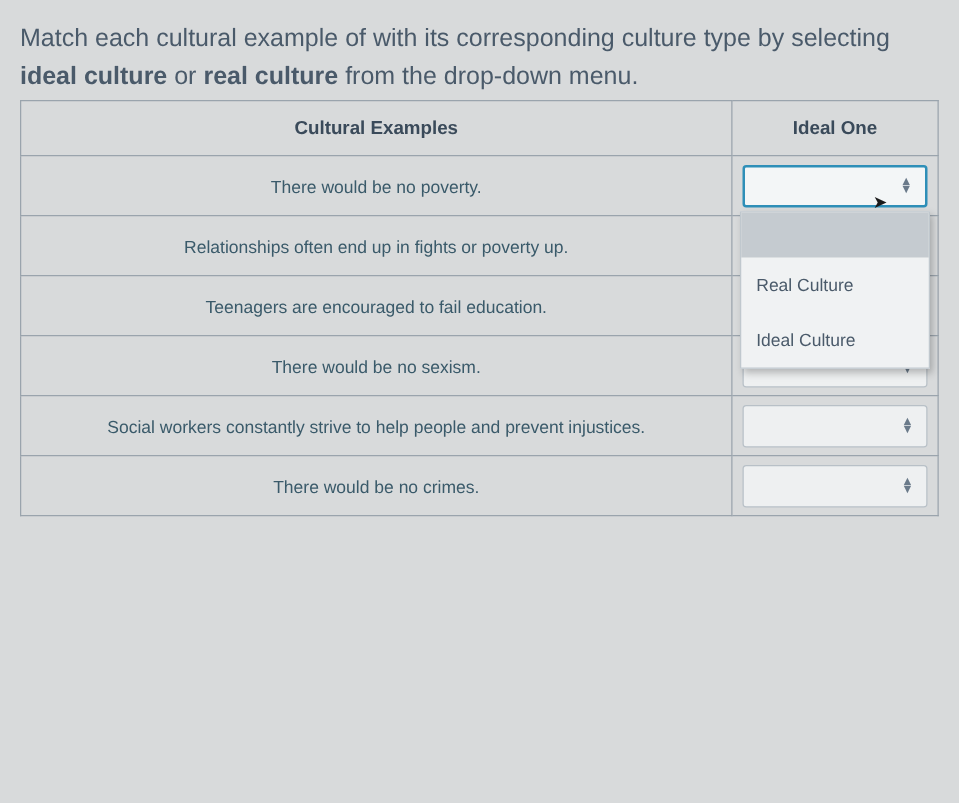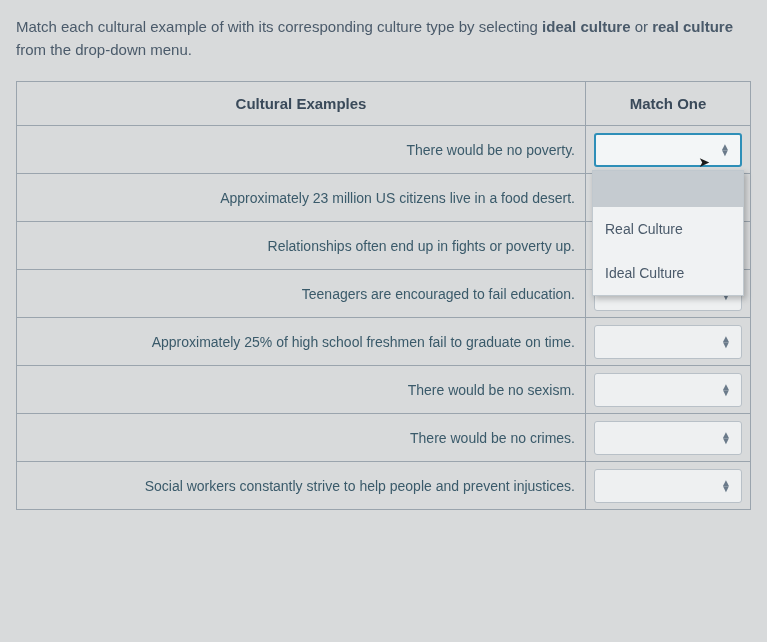--- a/index.html
+++ b/index.html
@@ -10,42 +10,41 @@
     body {
       font-family: Arial, Helvetica, sans-serif;
       background: #d8dadb;
       padding: 16px;
       width: 767px;
       height: 642px;
       overflow: hidden;
       color: #4a5a6a;
     }
     .instructions {
-      font-size: 15px;
+      font-size: 20px;
       line-height: 1.5;
-      margin-bottom: 20px;
+      margin-bottom: 4px;
       color: #4a5a6a;
     }
     .instructions .bold {
       font-weight: bold;
       color: #4a5a6a;
     }
     table {
       width: 100%;
       border-collapse: collapse;
       background: #d8dadb;
     }
     th, td {
       border: 1px solid #9aa4ad;
       padding: 12px 10px;
-      text-align: right;
+      text-align: center;
       vertical-align: middle;
     }
     th {
-      text-align: center;
       font-weight: bold;
       color: #3a4a5a;
       font-size: 15px;
       background: #d8dadb;
       height: 44px;
     }
     td.example {
       font-size: 14px;
       color: #3a5a6a;
       width: 570px;
@@ -116,21 +115,21 @@
 <body>
 
 <div class="instructions">
   <span>Match each cultural example of with its corresponding culture type by selecting </span><span class="bold">ideal culture</span><span> or </span><span class="bold">real culture</span><span> from the drop-down menu.</span>
 </div>
 
 <table>
   <thead>
     <tr>
       <th>Cultural Examples</th>
-      <th>Match One</th>
+      <th>Ideal One</th>
     </tr>
   </thead>
   <tbody>
     <tr>
       <td class="example">There would be no poverty.</td>
       <td class="select-cell">
         <div class="select-box active">
           <span class="updown">
               <span>▲</span>
               <span>▼</span>
@@ -138,24 +137,20 @@
         </div>
         <span class="cursor">➤</span>
         <div class="dropdown">
           <div class="dropdown-item blank"></div>
           <div class="dropdown-item">Real Culture</div>
           <div class="dropdown-item">Ideal Culture</div>
         </div>
       </td>
     </tr>
     <tr>
-      <td class="example">Approximately 23 million US citizens live in a food desert.</td>
-      <td class="select-cell" style="border-bottom:none;"></td>
-    </tr>
-    <tr>
       <td class="example">Relationships often end up in fights or poverty up.</td>
       <td class="select-cell">
         <div class="select-box">
           <span class="updown">
               <span>▲</span>
               <span>▼</span>
             </span>
         </div>
       </td>
     </tr>
@@ -164,54 +159,43 @@
       <td class="select-cell">
         <div class="select-box">
           <span class="updown">
               <span>▲</span>
               <span>▼</span>
             </span>
         </div>
       </td>
     </tr>
     <tr>
-      <td class="example">Approximately 25% of high school freshmen fail to graduate on time.</td>
-      <td class="select-cell">
-        <div class="select-box">
-          <span class="updown">
-              <span>▲</span>
-              <span>▼</span>
-            </span>
-        </div>
-      </td>
-    </tr>
-    <tr>
       <td class="example">There would be no sexism.</td>
       <td class="select-cell">
         <div class="select-box">
           <span class="updown">
               <span>▲</span>
               <span>▼</span>
             </span>
         </div>
       </td>
     </tr>
     <tr>
+      <td class="example">Social workers constantly strive to help people and prevent injustices.</td>
+      <td class="select-cell">
+        <div class="select-box">
+          <span class="updown">
+              <span>▲</span>
+              <span>▼</span>
+            </span>
+        </div>
+      </td>
+    </tr>
+    <tr>
       <td class="example">There would be no crimes.</td>
-      <td class="select-cell">
-        <div class="select-box">
-          <span class="updown">
-              <span>▲</span>
-              <span>▼</span>
-            </span>
-        </div>
-      </td>
-    </tr>
-    <tr>
-      <td class="example">Social workers constantly strive to help people and prevent injustices.</td>
       <td class="select-cell">
         <div class="select-box">
           <span class="updown">
               <span>▲</span>
               <span>▼</span>
             </span>
         </div>
       </td>
     </tr>
   </tbody>

